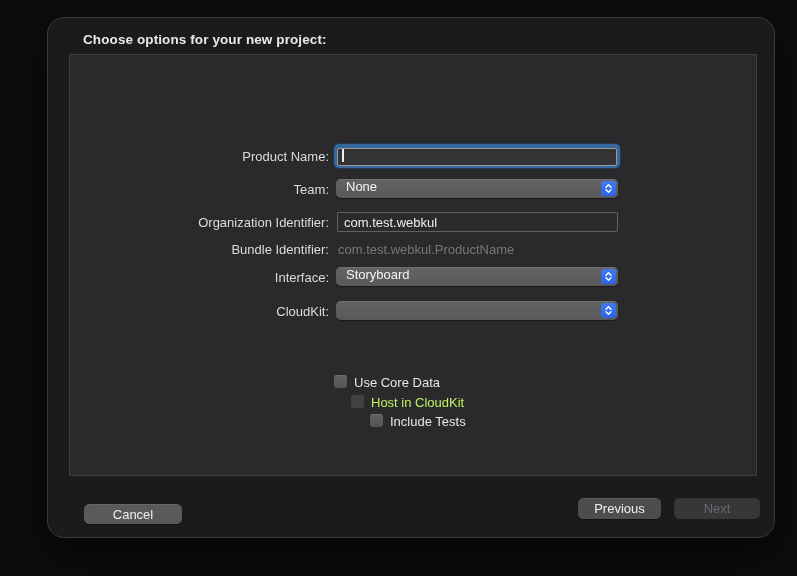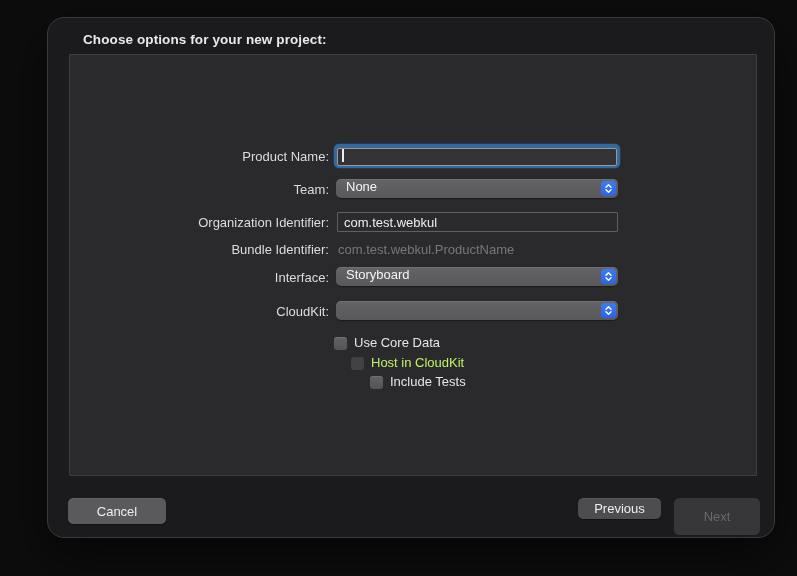--- a/index.html
+++ b/index.html
@@ -45,36 +45,36 @@
     display:flex; align-items:flex-start; cursor:default; }
   .popup-value { font-size:13px; color:#f4f4f6; padding-left:10px; flex:1;
     white-space:nowrap; overflow:hidden; }
   .stepper { position:absolute; right:2px; top:2px; width:15px; height:15px;
     background:linear-gradient(180deg,#3d7bf5 0%,#2c63e6 100%); border-radius:3.5px;
     display:flex; align-items:center; justify-content:center; }
 
   .static-value { position:absolute; left:290px; font-size:13px; color:#77777a; }
 
   
-  .cb-row { position:absolute; display:flex; align-items:flex-end; gap:7px; }
+  .cb-row { position:absolute; display:flex; align-items:flex-start; gap:7px;margin-top:40px; }
   .checkbox { width:13px; height:13px; border-radius:3px;
     background:linear-gradient(180deg,#626265 0%,#545457 100%);
     box-shadow:inset 0 .5px 0 rgba(255,255,255,.2); }
   .checkbox.disabled { background:#424245; box-shadow:none; }
   .cb-label { font-size:13px; color:#e6e6e8; }
   .cb-label.disabled { color:#bef264; }
 
   
   .btn { position:absolute; top:480px; border:none; border-radius:5.5px;
     font-size:13px; color:#eeeef0; display:flex; align-items:center; justify-content:center;
     font-family:"Liberation Sans","DejaVu Sans",sans-serif; cursor:default;
     box-shadow:inset 0 .5px 0 rgba(255,255,255,.14), 0 .5px 1px rgba(0,0,0,.35); }
-  .btn-cancel { left:20px; width:98px; height:26px; background:#5a5a5d; }
+  .btn-cancel { left:36px; width:98px; height:20px; background:#5a5a5d;margin-top:6px; }
   .btn-previous { left:530px; width:83px; height:21px; background:#4d4d50; }
-  .btn-next { left:626px; width:86px; height:37px; background:#37373a; color:#69696d;
+  .btn-next { left:626px; width:86px; height:21px; background:#37373a; color:#69696d;
     box-shadow:none; }
 </style>
 </head>
 <body>
 
 <div class="screen">
   <div class="window">
 
     <div class="dialog-title">Choose options for your new project:</div>
 

